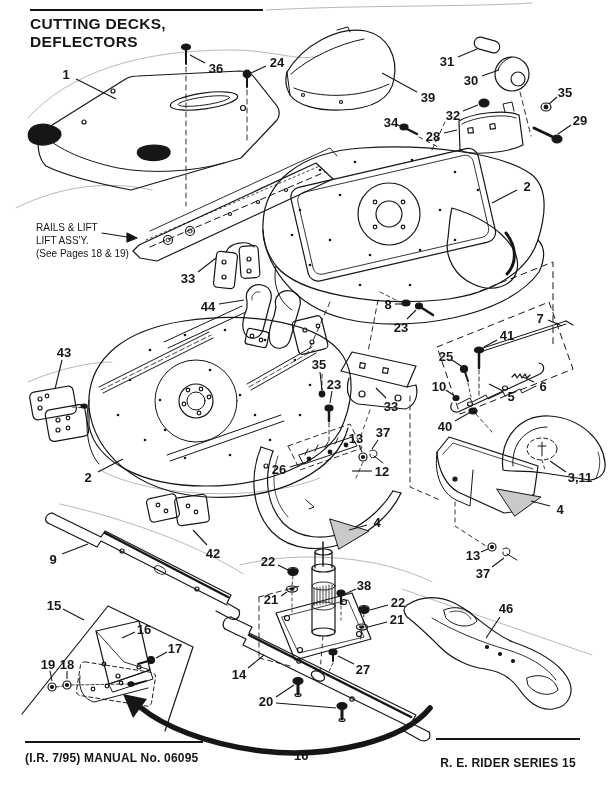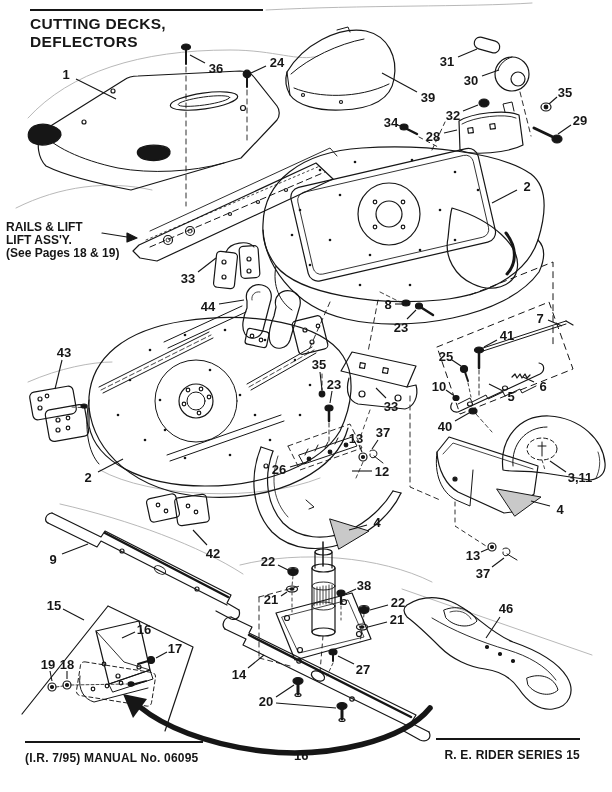--- a/index.html
+++ b/index.html
@@ -7,36 +7,36 @@
     position:relative;width:612px;height:792px;margin:0 auto;
     background:#ffffff;overflow:hidden;
     font-family:"Liberation Sans", sans-serif;color:#161616;
   }
   .title{
     position:absolute;left:30px;top:9px;
     border-top:2.5px solid #161616;padding-top:4px;
     font-size:15.5px;font-weight:bold;letter-spacing:.3px;width:233px;
   }
   .note{
-    position:absolute;left:6px;top:221px;
-    font-size:12px;font-weight:bold;line-height:13px;white-space:nowrap;
+    position:absolute;left:36px;top:221px;
+    font-size:10px;font-weight:normal;line-height:13px;white-space:nowrap;
   }
   .footer-left{
     position:absolute;left:25px;top:741px;
     border-top:2px solid #161616;padding-top:8px;
     font-size:12px;font-weight:bold;letter-spacing:.2px;min-width:178px;
   }
   .footer-center{
     position:absolute;left:294px;top:748px;
     font-size:13px;font-weight:bold;
   }
   .footer-right{
     position:absolute;left:436px;top:738px;
-    border-top:2px solid #161616;padding-top:8px;
-    font-size:12px;font-weight:bold;letter-spacing:.2px;min-width:144px;text-align:right;
+    border-top:2px solid #161616;padding-top:16px;
+    font-size:12px;font-weight:bold;letter-spacing:.2px;min-width:144px;text-align:center;
   }
   svg.art{position:absolute;left:0;top:0;}
   .callout{
     font-family:"Liberation Sans", sans-serif;
     font-size:13px;font-weight:bold;fill:#161616;
   }
 </style>
 </head>
 <body>
 

